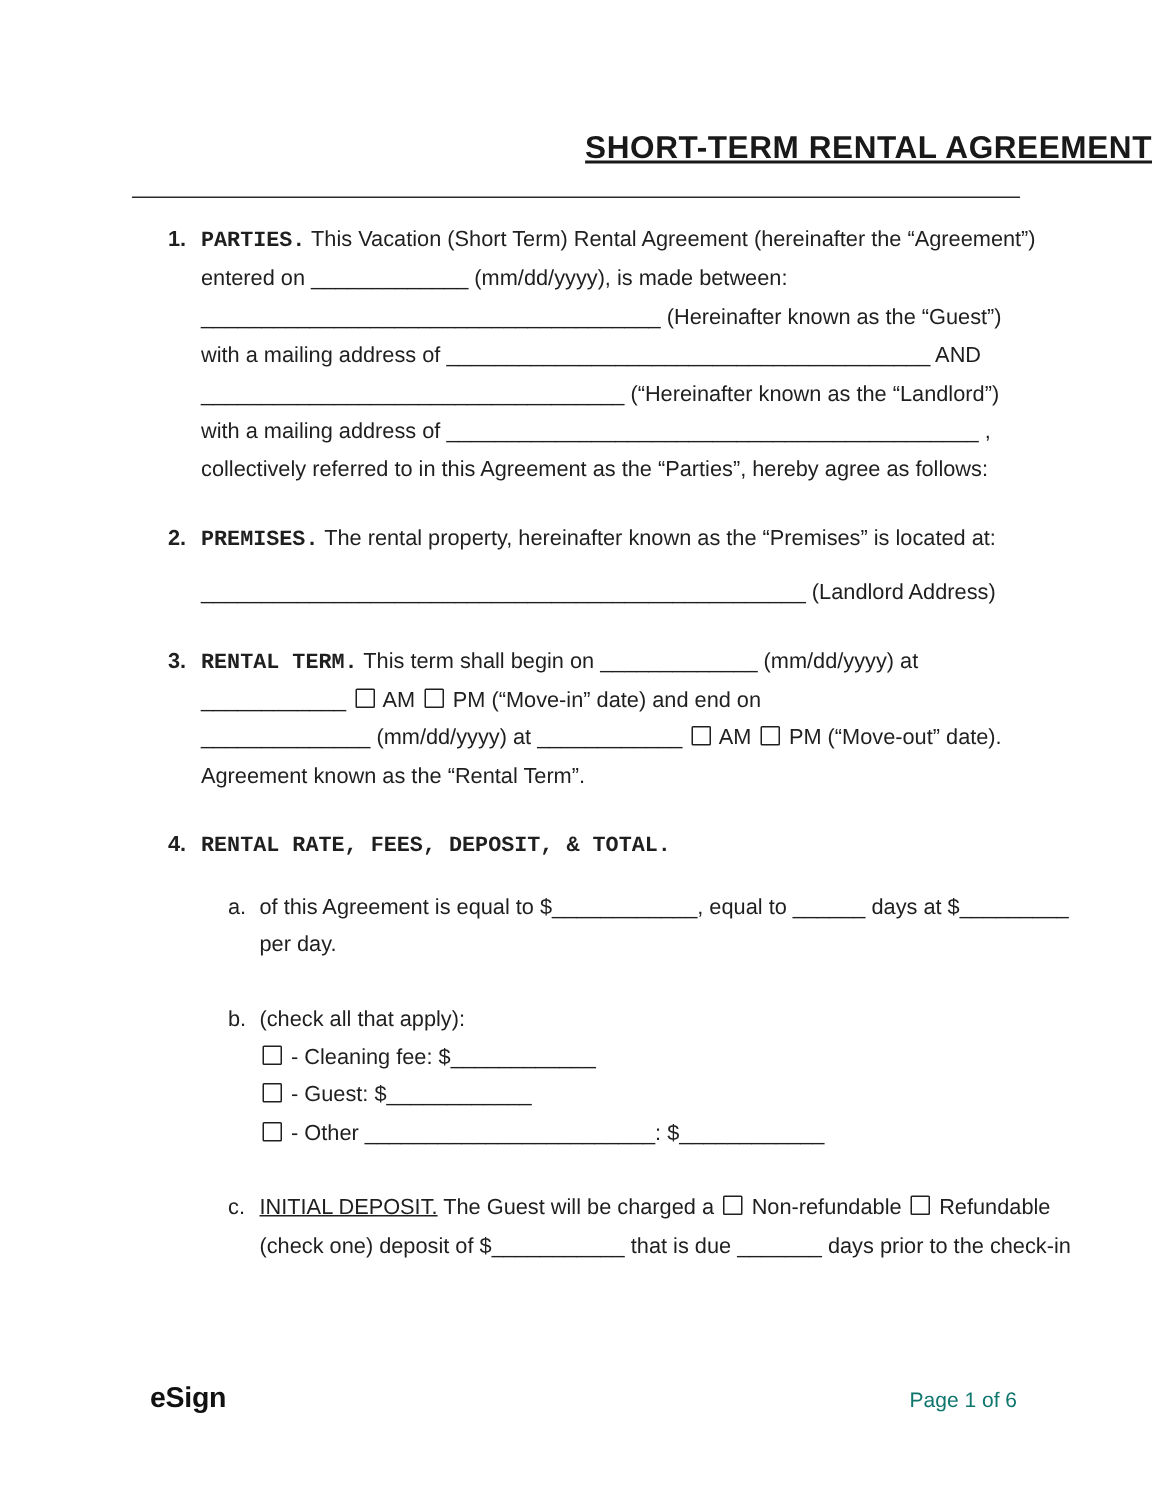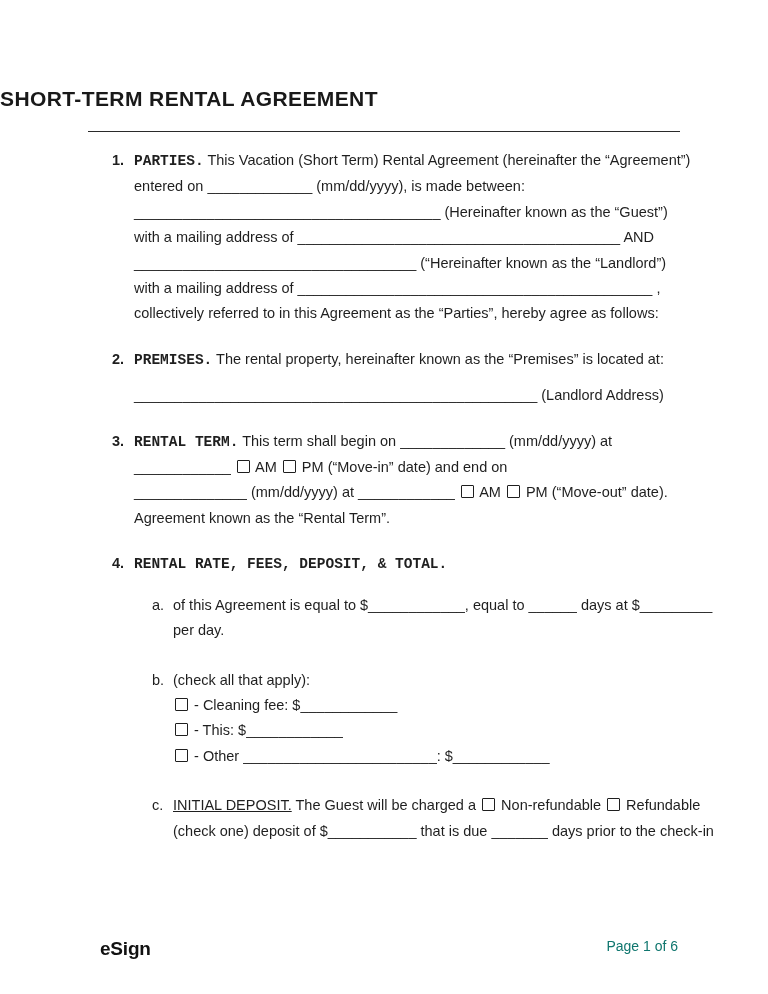--- a/index.html
+++ b/index.html
@@ -5,23 +5,23 @@
   html,body{margin:0;padding:0;background:#ffffff;}
   body{
     width:768px;height:994px;
     font-family:"Liberation Sans","DejaVu Sans",sans-serif;
     color:#1f1f1f;
     -webkit-font-smoothing:antialiased;
   }
   .page{position:relative;width:768px;height:994px;background:#fff;overflow:hidden;}
   .title{
     margin:0;padding-top:86px;
-    text-align:left;
+    text-align:right;
     font-size:21px;line-height:26px;font-weight:bold;
-    letter-spacing:0.4px;color:#191919;
+    letter-spacing:0.4px;color:#191919;text-decoration:underline;
   }
   .title-rule{
     border:none;border-top:1.5px solid #2a2a2a;
     margin:19px 88px 0 88px;
   }
   .content{
     padding:16px 88px 0 112px;
     font-size:14.5px;line-height:25.4px;
   }
   .section{display:flex;margin-bottom:20px;}
@@ -34,22 +34,22 @@
   .line.gap{height:10px;line-height:10px;}
   .b{font-weight:bold;font-family:Liberation Mono, monospace;}
   .u{text-decoration:underline;}
   .blank{letter-spacing:0;text-align:center;}
   .cb{
     display:inline-block;width:11px;height:11px;
     border:1.5px solid #1f1f1f;border-radius:1px;
     vertical-align:-1px;margin:0 2px;background:#fff;
   }
   .footer{
-    position:absolute;left:100px;right:90px;bottom:34px;
-    display:flex;justify-content:space-between;align-items:flex-start;
+    position:absolute;left:100px;right:90px;bottom:50px;
+    display:flex;justify-content:space-between;align-items:center;
   }
   .logo{font-size:19px;font-weight:bold;letter-spacing:-0.2px;color:#111;}
   .page-num{font-size:14px;color:#0f766e;}
 </style>
 </head>
 <body>
 
 <div class="page">
   <h1 class="title">SHORT-TERM RENTAL AGREEMENT</h1>
   <hr class="title-rule">
@@ -95,21 +95,21 @@
           <div class="sec-body">
             <div class="line"><span class="t">of this Agreement is equal to $</span><span class="blank">____________</span><span class="t">, equal to </span><span class="blank">______</span><span class="t"> days at $</span><span class="blank">_________</span></div>
             <div class="line"><span class="t">per day.</span></div>
           </div>
         </div>
         <div class="section sub">
           <div class="sec-num">b.</div>
           <div class="sec-body">
             <div class="line"><span class="t">(check all that apply):</span></div>
             <div class="line"><span class="cb"></span><span class="t"> - Cleaning fee: $</span><span class="blank">____________</span></div>
-            <div class="line"><span class="cb"></span><span class="t"> - This: $</span><span class="blank">____________</span></div>
+            <div class="line"><span class="cb"></span><span class="t"> - Guest: $</span><span class="blank">____________</span></div>
             <div class="line"><span class="cb"></span><span class="t"> - Other </span><span class="blank">________________________</span><span class="t">: $</span><span class="blank">____________</span></div>
           </div>
         </div>
         <div class="section sub">
           <div class="sec-num">c.</div>
           <div class="sec-body">
             <div class="line"><span class="u">INITIAL DEPOSIT.</span><span class="t"> The Guest will be charged a </span><span class="cb"></span><span class="t"> Non-refundable </span><span class="cb"></span><span class="t"> Refundable</span></div>
             <div class="line"><span class="t">(check one) deposit of $</span><span class="blank">___________</span><span class="t"> that is due </span><span class="blank">_______</span><span class="t"> days prior to the check-in</span></div>
           </div>
         </div>

